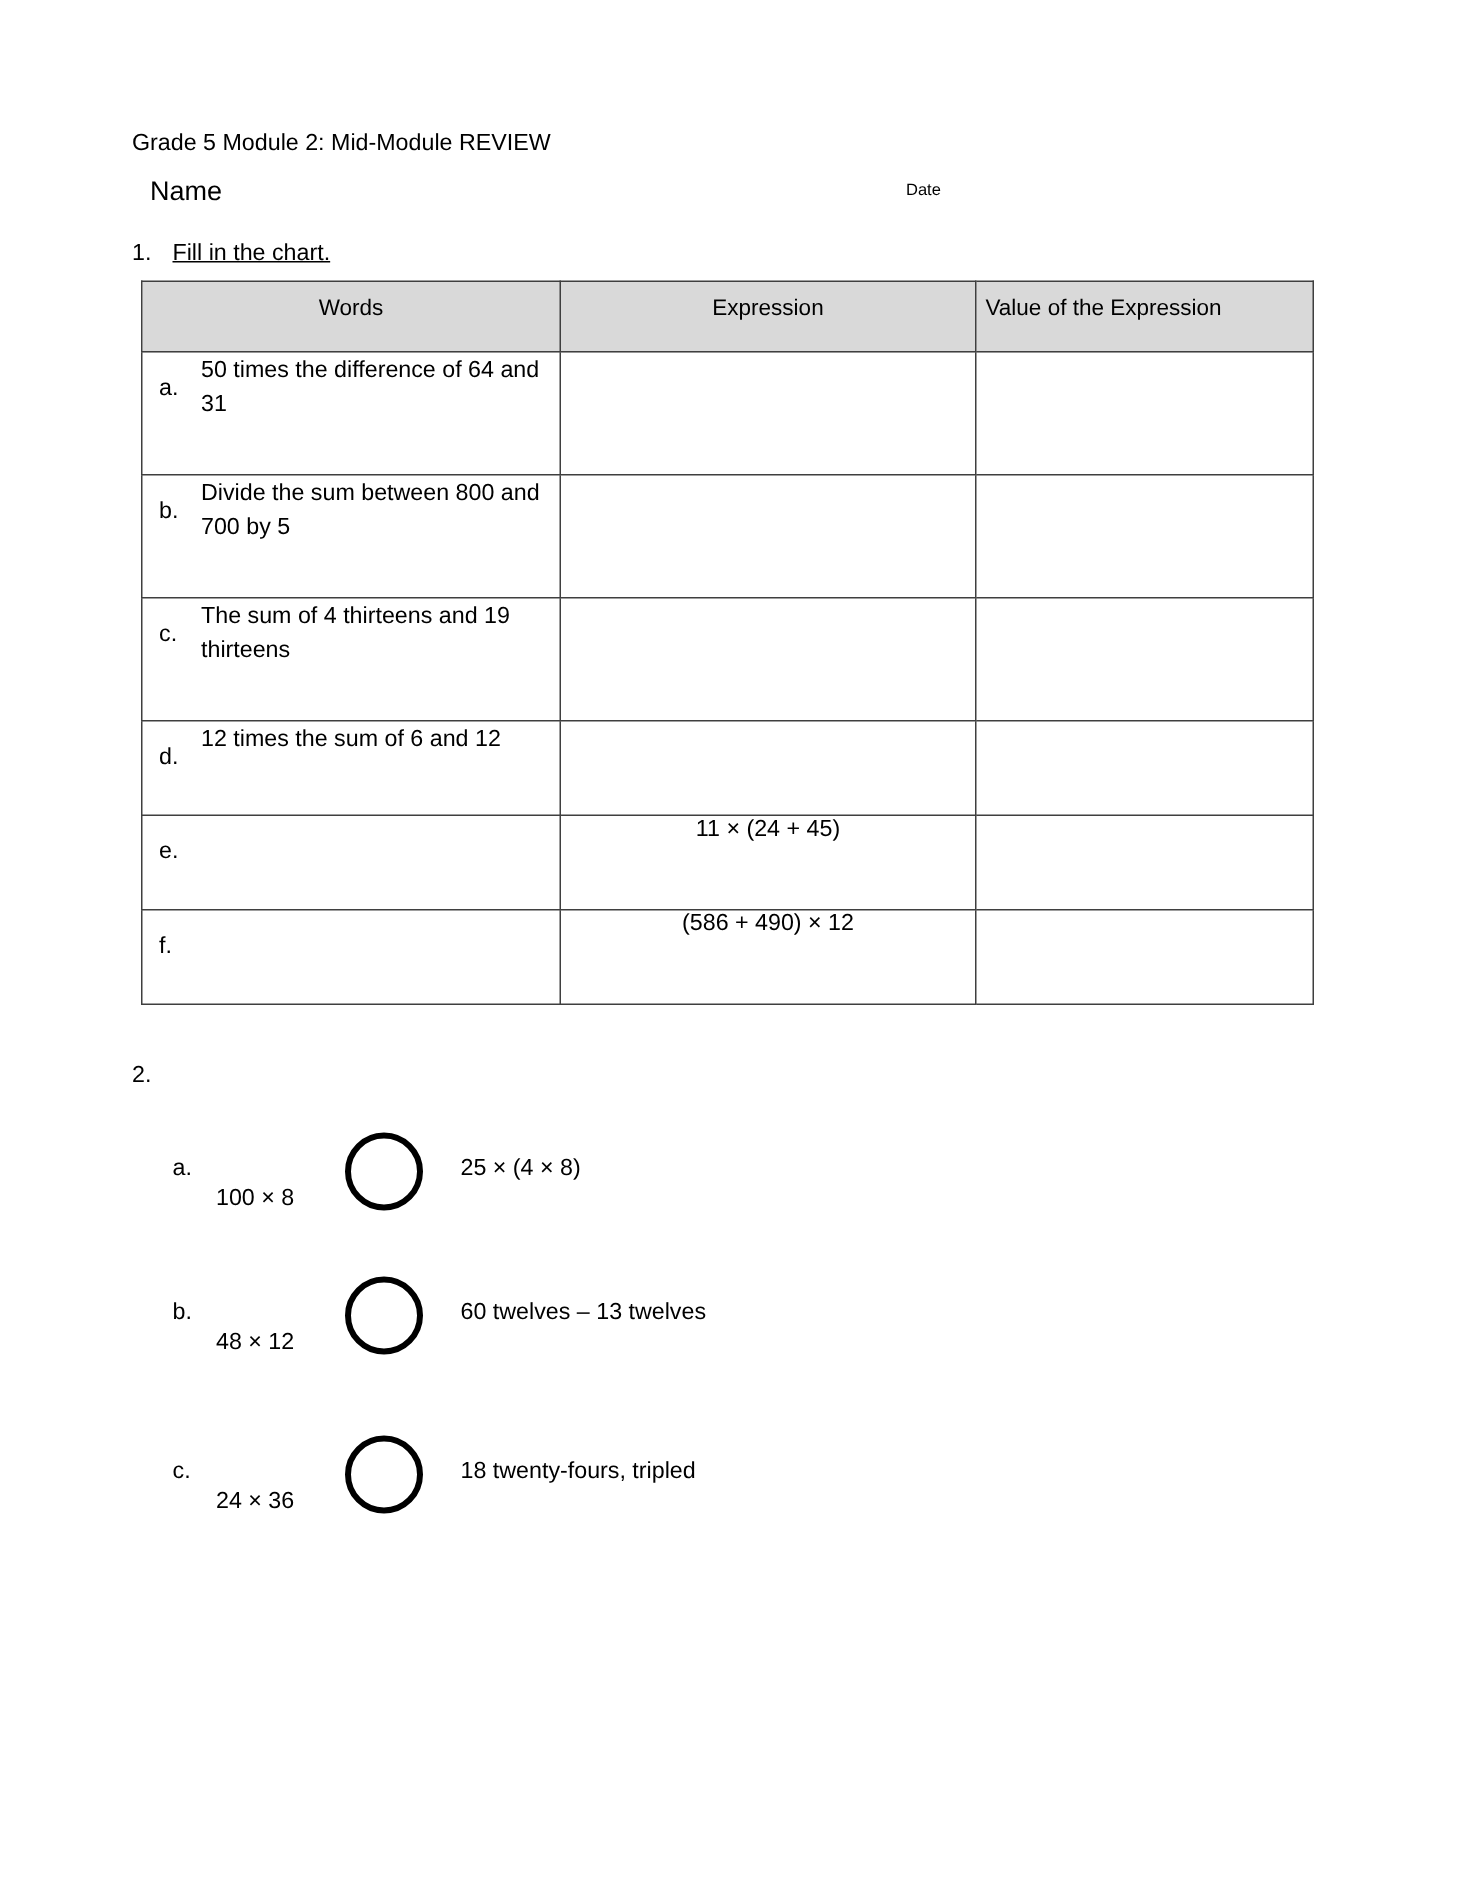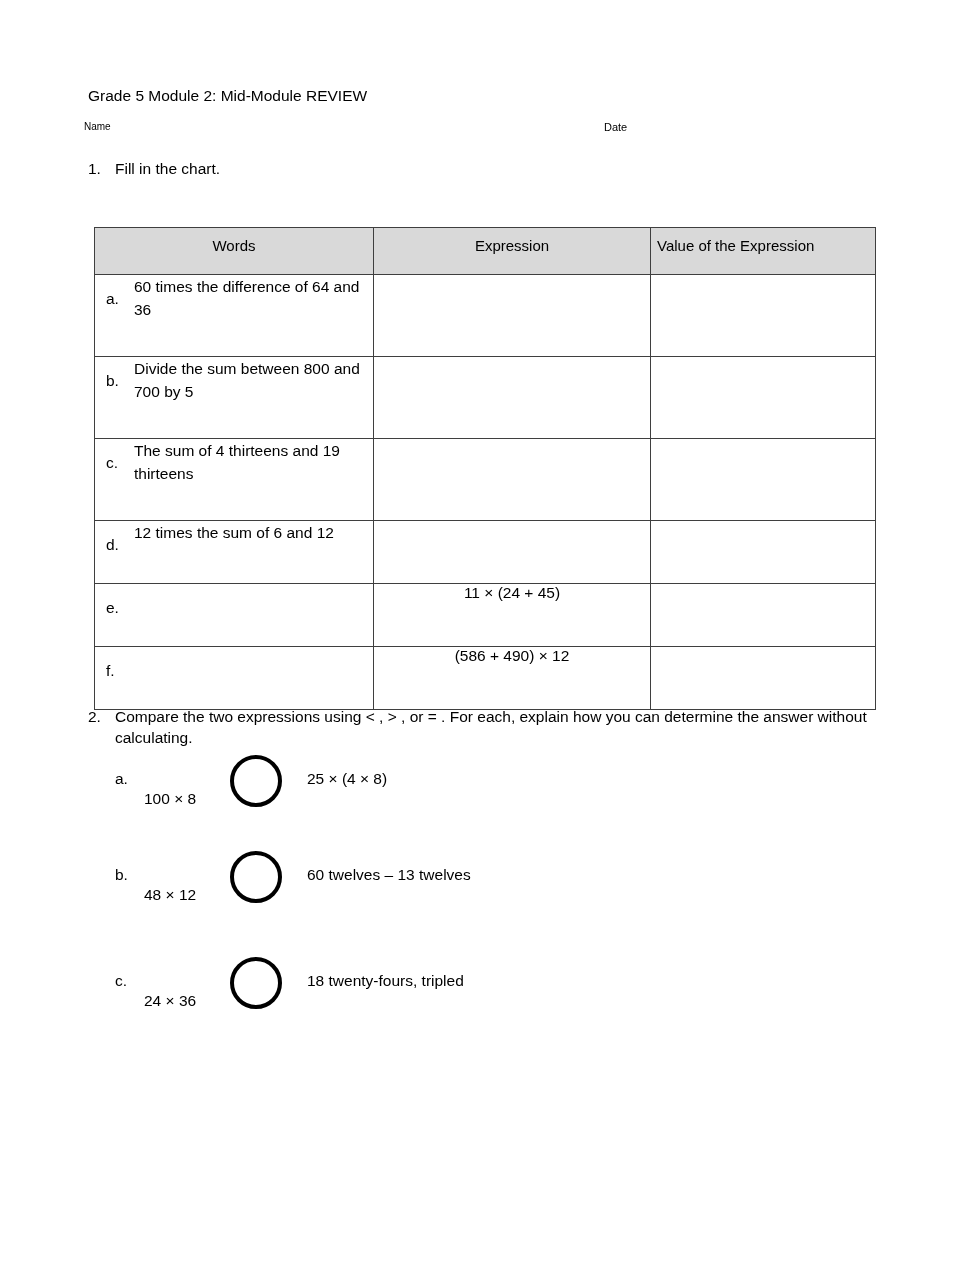--- a/index.html
+++ b/index.html
@@ -27,59 +27,59 @@
   .doc-title {
     position: absolute;
     left: 88px;
     top: 86px;
     font-size: 15.5px;
     line-height: 20px;
     white-space: nowrap;
   }
   .name-label {
     position: absolute;
-    left: 84px;
+    left: 100px;
     top: 117px;
-    font-size: 10px;
+    font-size: 18px;
     line-height: 20px;
   }
   .date-label {
     position: absolute;
     left: 604px;
     top: 117px;
     font-size: 11px;
     line-height: 20px;
   }
 
   
   .q-number {
     position: absolute;
     font-size: 15.5px;
     line-height: 21px;
   }
   .q-text {
     position: absolute;
     font-size: 15.5px;
     line-height: 21px;
+    text-decoration: underline;
   }
   #q1-number { left: 88px; top: 158px; }
   #q1-text   { left: 115px; top: 158px; white-space: nowrap; }
 
   #q2-number { left: 88px; top: 706px; }
   #q2-text   { left: 115px; top: 706px; width: 760px; }
 
   
   .chart-table {
     position: absolute;
     left: 94px;
     top: 187px;
     width: 781px;
     border-collapse: collapse;
     table-layout: fixed;
-    margin-top: 40px;
   }
   .chart-table td, .chart-table th {
     border: 1px solid #3f3f3f;
     padding: 0;
     vertical-align: top;
     font-weight: normal;
   }
   .chart-table .col-words    { width: 279px; }
   .chart-table .col-expr     { width: 277px; }
   .chart-table .col-value    { width: 225px; }
@@ -199,21 +199,21 @@
         </td>
         <td>
           <span class="th-inner-left">Value of the Expression</span>
         </td>
       </tr>
     </thead>
     <tbody>
       <tr class="tall">
         <td class="cell-words">
           <span class="row-letter">a.</span>
-          <span class="words-text">60 times the difference of 64 and 36</span>
+          <span class="words-text">50 times the difference of 64 and 31</span>
         </td>
         <td class="cell-expr"></td>
         <td class="cell-value"></td>
       </tr>
       <tr class="tall">
         <td class="cell-words">
           <span class="row-letter">b.</span>
           <span class="words-text">Divide the sum between 800 and 700 by 5</span>
         </td>
         <td class="cell-expr"></td>
@@ -248,21 +248,20 @@
           <span class="row-letter">f.</span>
           <span class="words-text"></span>
         </td>
         <td class="cell-expr">(586 + 490) × 12</td>
         <td class="cell-value"></td>
       </tr>
     </tbody>
   </table>
 
   <div class="q-number" id="q2-number">2.</div>
-  <div class="q-text" id="q2-text">Compare the two expressions using &lt; , &gt; , or = .  For each, explain how you can determine the answer without calculating.</div>
 
   <div class="compare-item" id="compare-a">
     <span class="ci-letter">a.</span>
     <span class="ci-left">100 × 8</span>
     <span class="ci-circle"></span>
     <span class="ci-right">25 × (4 × 8)</span>
   </div>
 
   <div class="compare-item" id="compare-b">
     <span class="ci-letter">b.</span>

